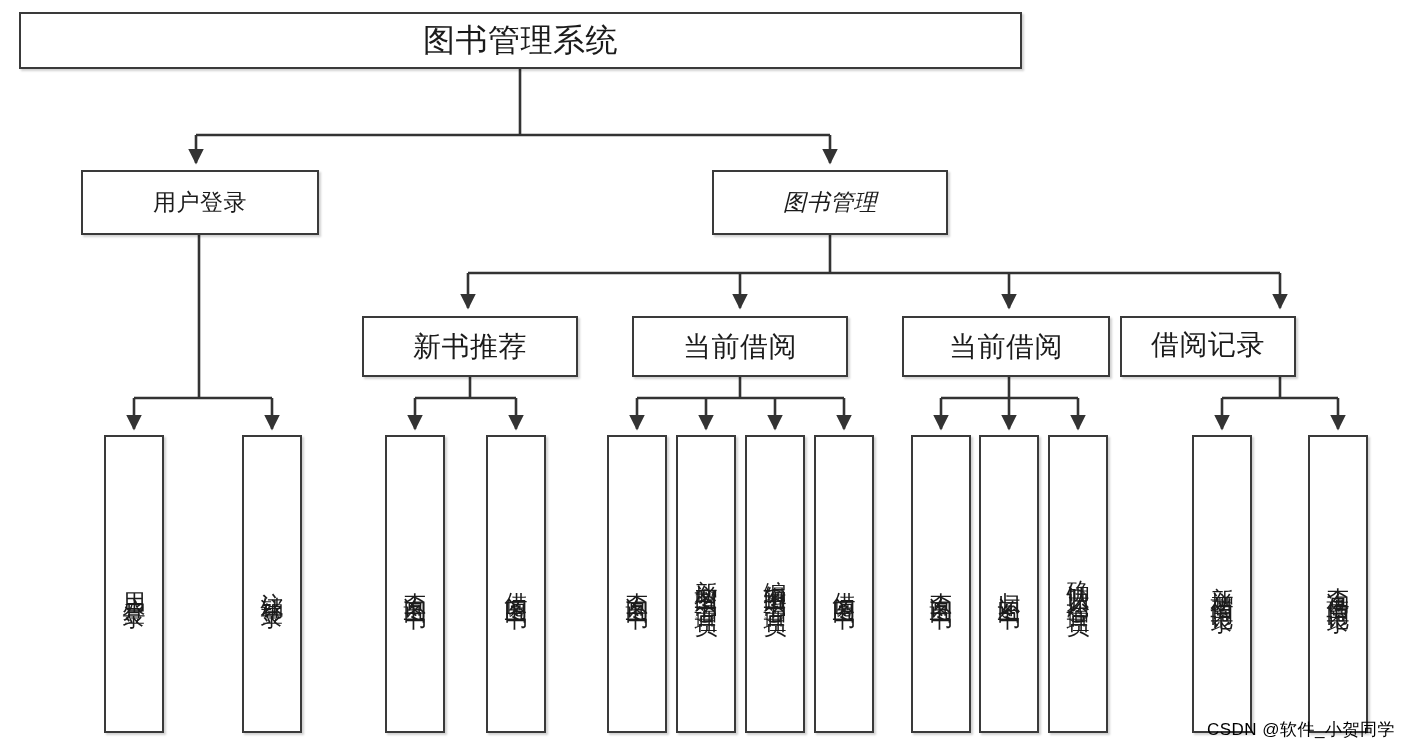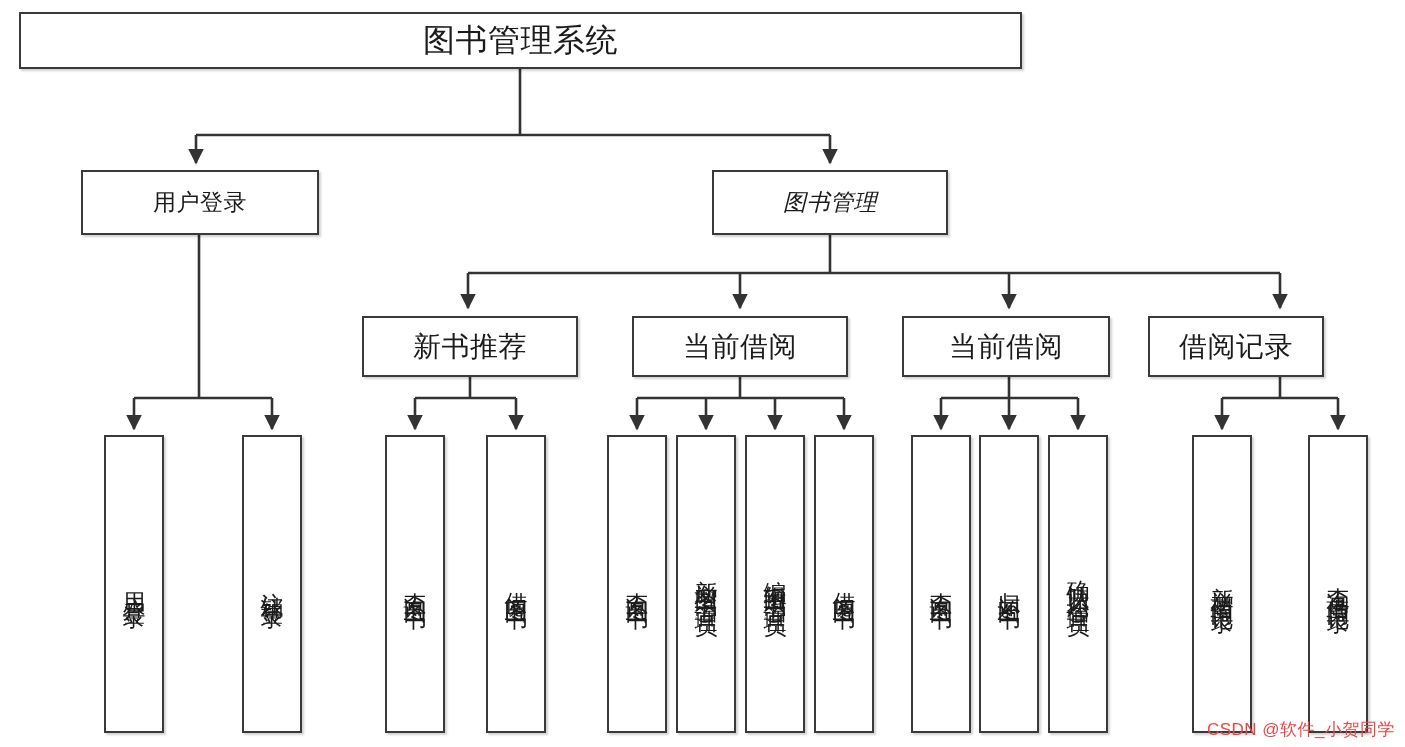--- a/index.html
+++ b/index.html
@@ -56,21 +56,21 @@
     letter-spacing: 5px;
     line-height: 1;
     white-space: nowrap;
     display: block;
   }
   .watermark {
     position: absolute;
     right: 10px;
     bottom: 6px;
     font-size: 17px;
-    color: #ef4444;
+    color: #000000;
     letter-spacing: 0.5px;
     white-space: nowrap;
     user-select: none;
     margin-top: 16px;
   }
 </style>
 </head>
 <body>
 
 <div id="canvas">
@@ -138,21 +138,21 @@
 
   <div class="node lvl2" style="left:362px; top:316px; width:216px; height:61px;">
     <span class="node-label">新书推荐</span>
   </div>
   <div class="node lvl2" style="left:632px; top:316px; width:216px; height:61px;">
     <span class="node-label">当前借阅</span>
   </div>
   <div class="node lvl2" style="left:902px; top:316px; width:208px; height:61px;">
     <span class="node-label">当前借阅</span>
   </div>
-  <div class="node lvl2" style="left:1148px; top:316px; width:176px; height:61px;">
+  <div class="node lvl2" style="left:1120px; top:316px; width:176px; height:61px;font-family:Liberation Mono, monospace;">
     <span class="node-label">借阅记录</span>
   </div>
 
   <div class="node leaf" style="left:104px; top:435px; width:60px; height:298px;">
     <span class="node-label">用户登录</span>
   </div>
   <div class="node leaf" style="left:242px; top:435px; width:60px; height:298px;">
     <span class="node-label">注销登录</span>
   </div>
 

